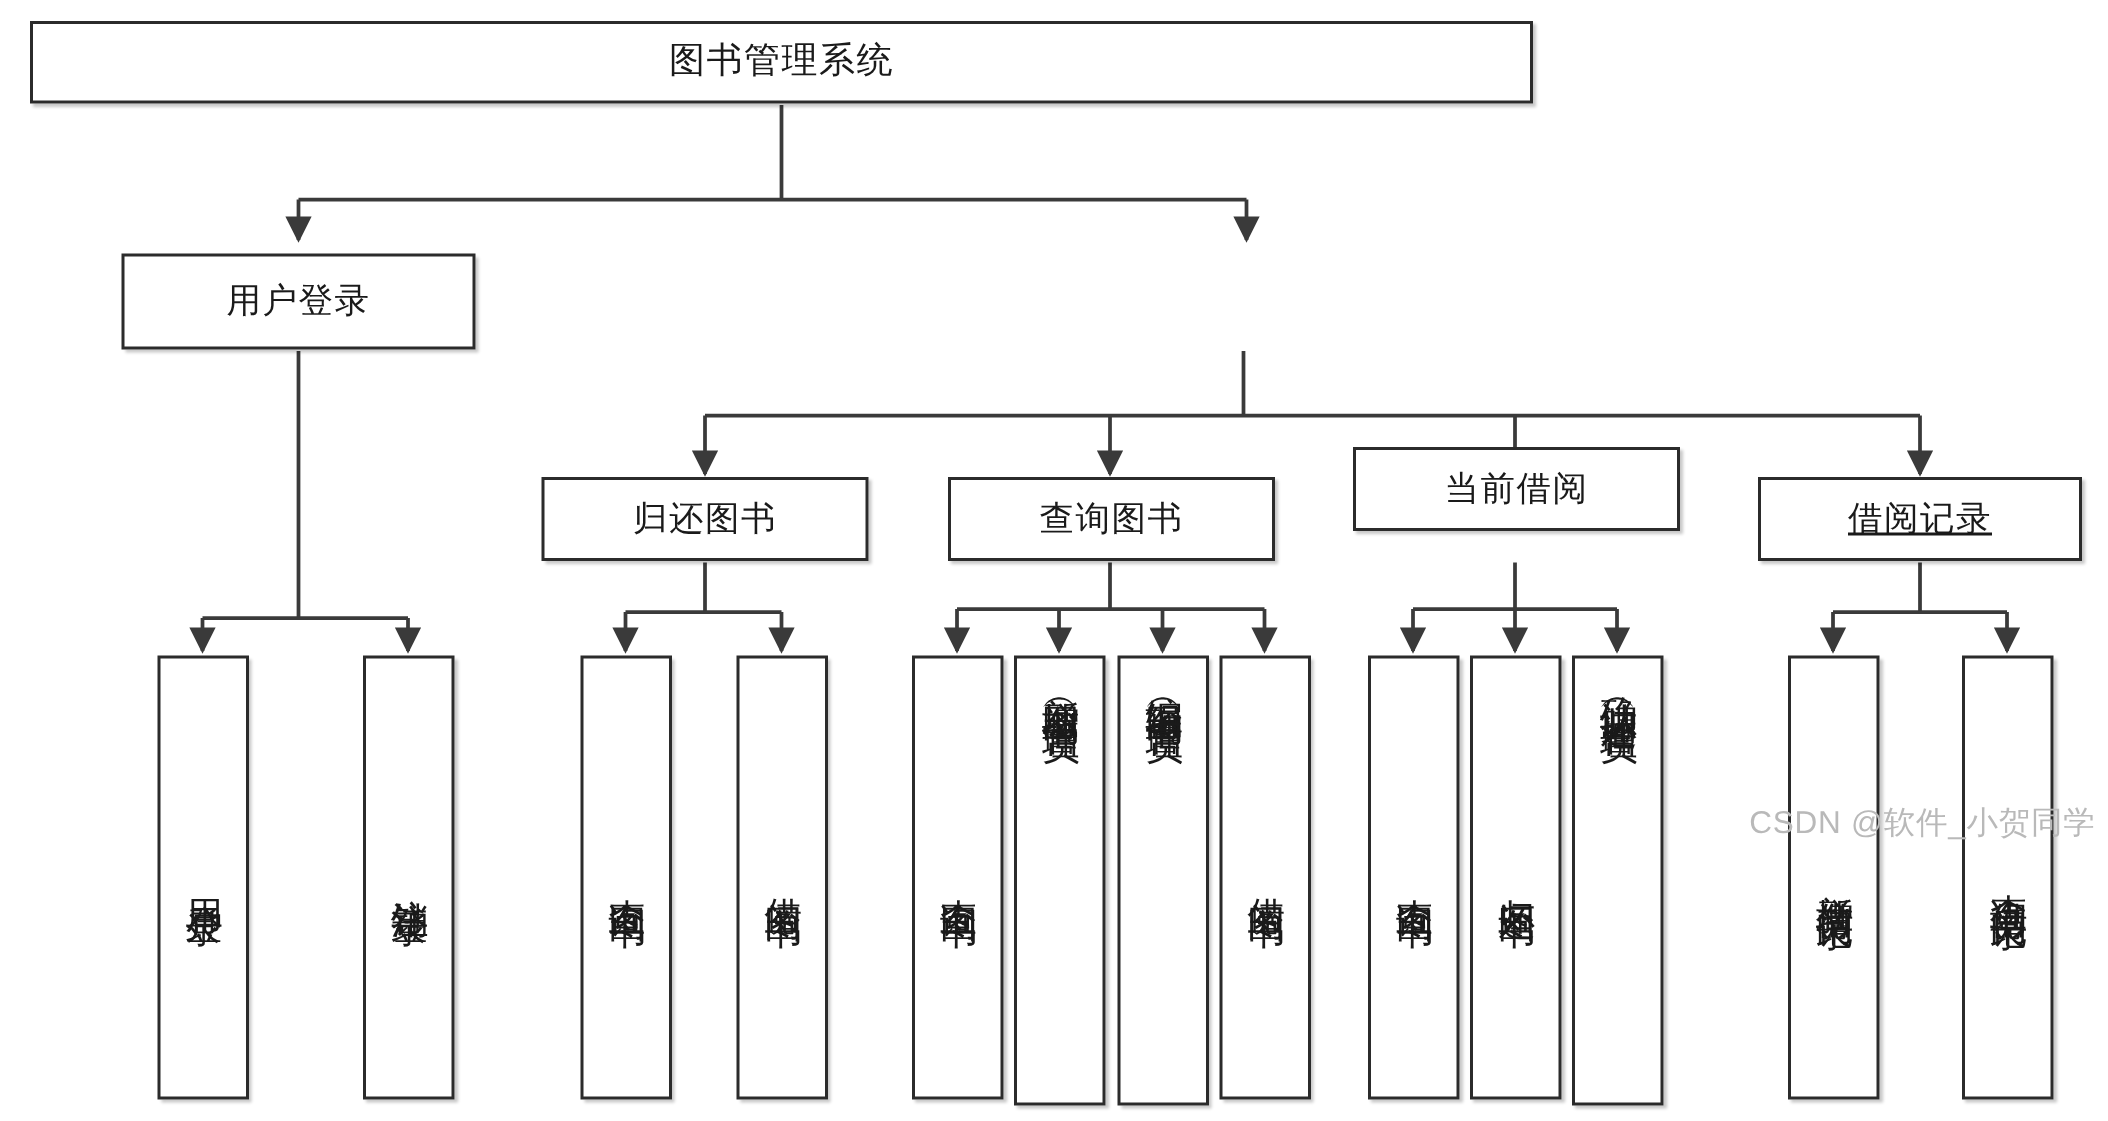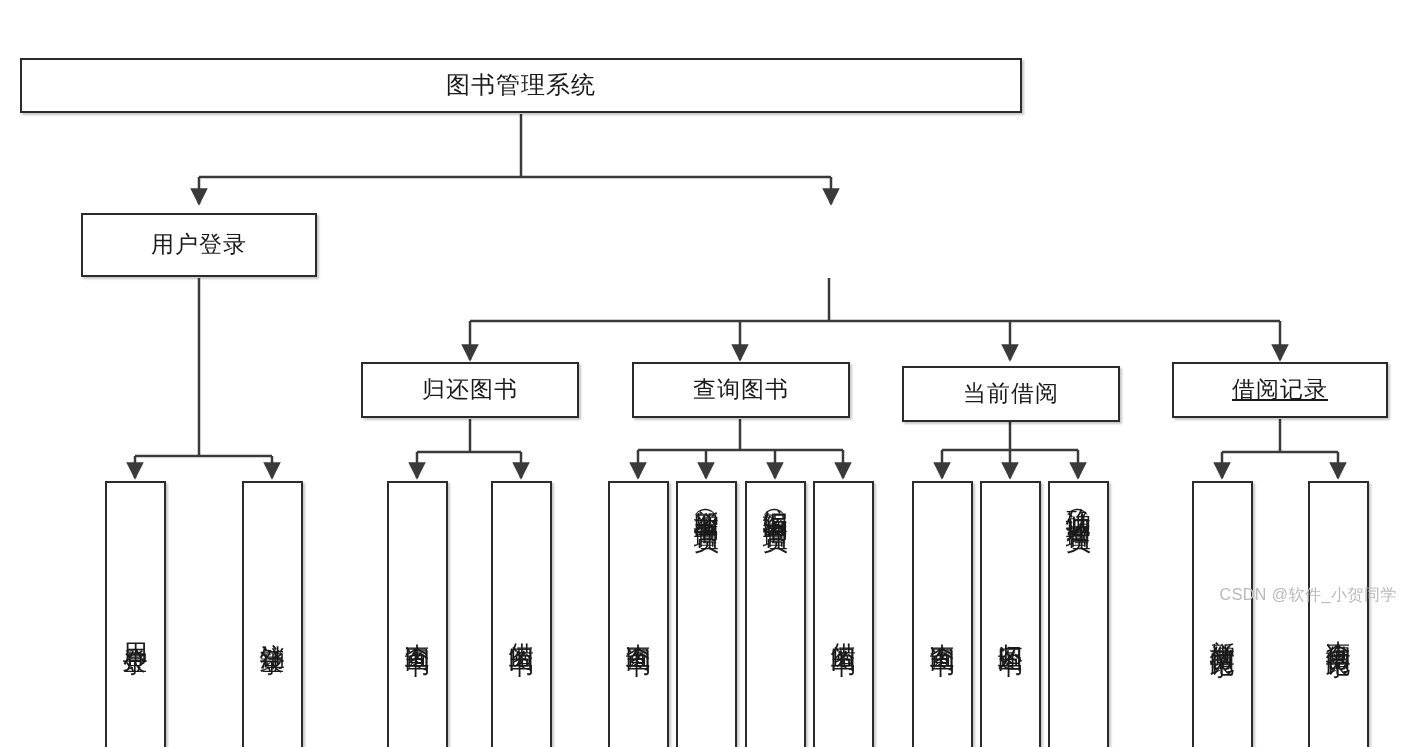--- a/index.html
+++ b/index.html
@@ -2,21 +2,21 @@
 <html><head>
 <meta charset="utf-8">
 <style>
   html,body{margin:0;padding:0;}
   body{
     width:1405px;height:747px;
     background:#ffffff;
     font-family:"Liberation Sans","DejaVu Sans",sans-serif;
     overflow:hidden;
   }
-  #canvas{position:relative;width:1405px;height:568px;margin-top:44px;}
+  #canvas{position:relative;width:1405px;height:568px;}
   svg#edges{position:absolute;left:0;top:0;width:1405px;height:747px;pointer-events:none;}
 
   .node{
     position:absolute;
     box-sizing:border-box;
     background:#ffffff;
     border:2px solid #2b2b2b;
     box-shadow:2px 2px 2px rgba(0,0,0,0.22);
     display:flex;
     align-items:center;
@@ -45,21 +45,21 @@
     font-size:25px;
     line-height:1.05;
     letter-spacing:3px;
     white-space:nowrap;
   }
   .node.v.mid{align-items:center;padding-top:0;}
 
   #watermark{
     position:absolute;
     right:8px;bottom:6px;
-    font-size:16px;
+    font-size:21px;
     color:#b9b9b9;
     letter-spacing:0.5px;
     z-index:3;
     user-select:none;
   }
 </style>
 </head>
 <body>
 
 <div id="canvas">
@@ -121,21 +121,21 @@
   <div class="node h" style="left:81px;top:169px;width:236px;height:64px;">
     <span class="lbl">用户登录</span>
   </div>
 
   <div class="node h" style="left:361px;top:318px;width:218px;height:56px;">
     <span class="lbl">归还图书</span>
   </div>
   <div class="node h" style="left:632px;top:318px;width:218px;height:56px;">
     <span class="lbl">查询图书</span>
   </div>
-  <div class="node h" style="left:902px;top:322px;width:218px;height:56px;">
+  <div class="node h" style="left:902px;top:298px;width:218px;height:56px;">
     <span class="lbl">当前借阅</span>
   </div>
   <div class="node h" style="left:1172px;top:318px;width:216px;height:56px;text-decoration:underline;">
     <span class="lbl">借阅记录</span>
   </div>
 
   <div class="node v mid" style="left:105px;top:437px;width:61px;height:296px;">
     <span class="lbl">用户登录</span>
   </div>
   <div class="node v mid" style="left:242px;top:437px;width:61px;height:296px;">

